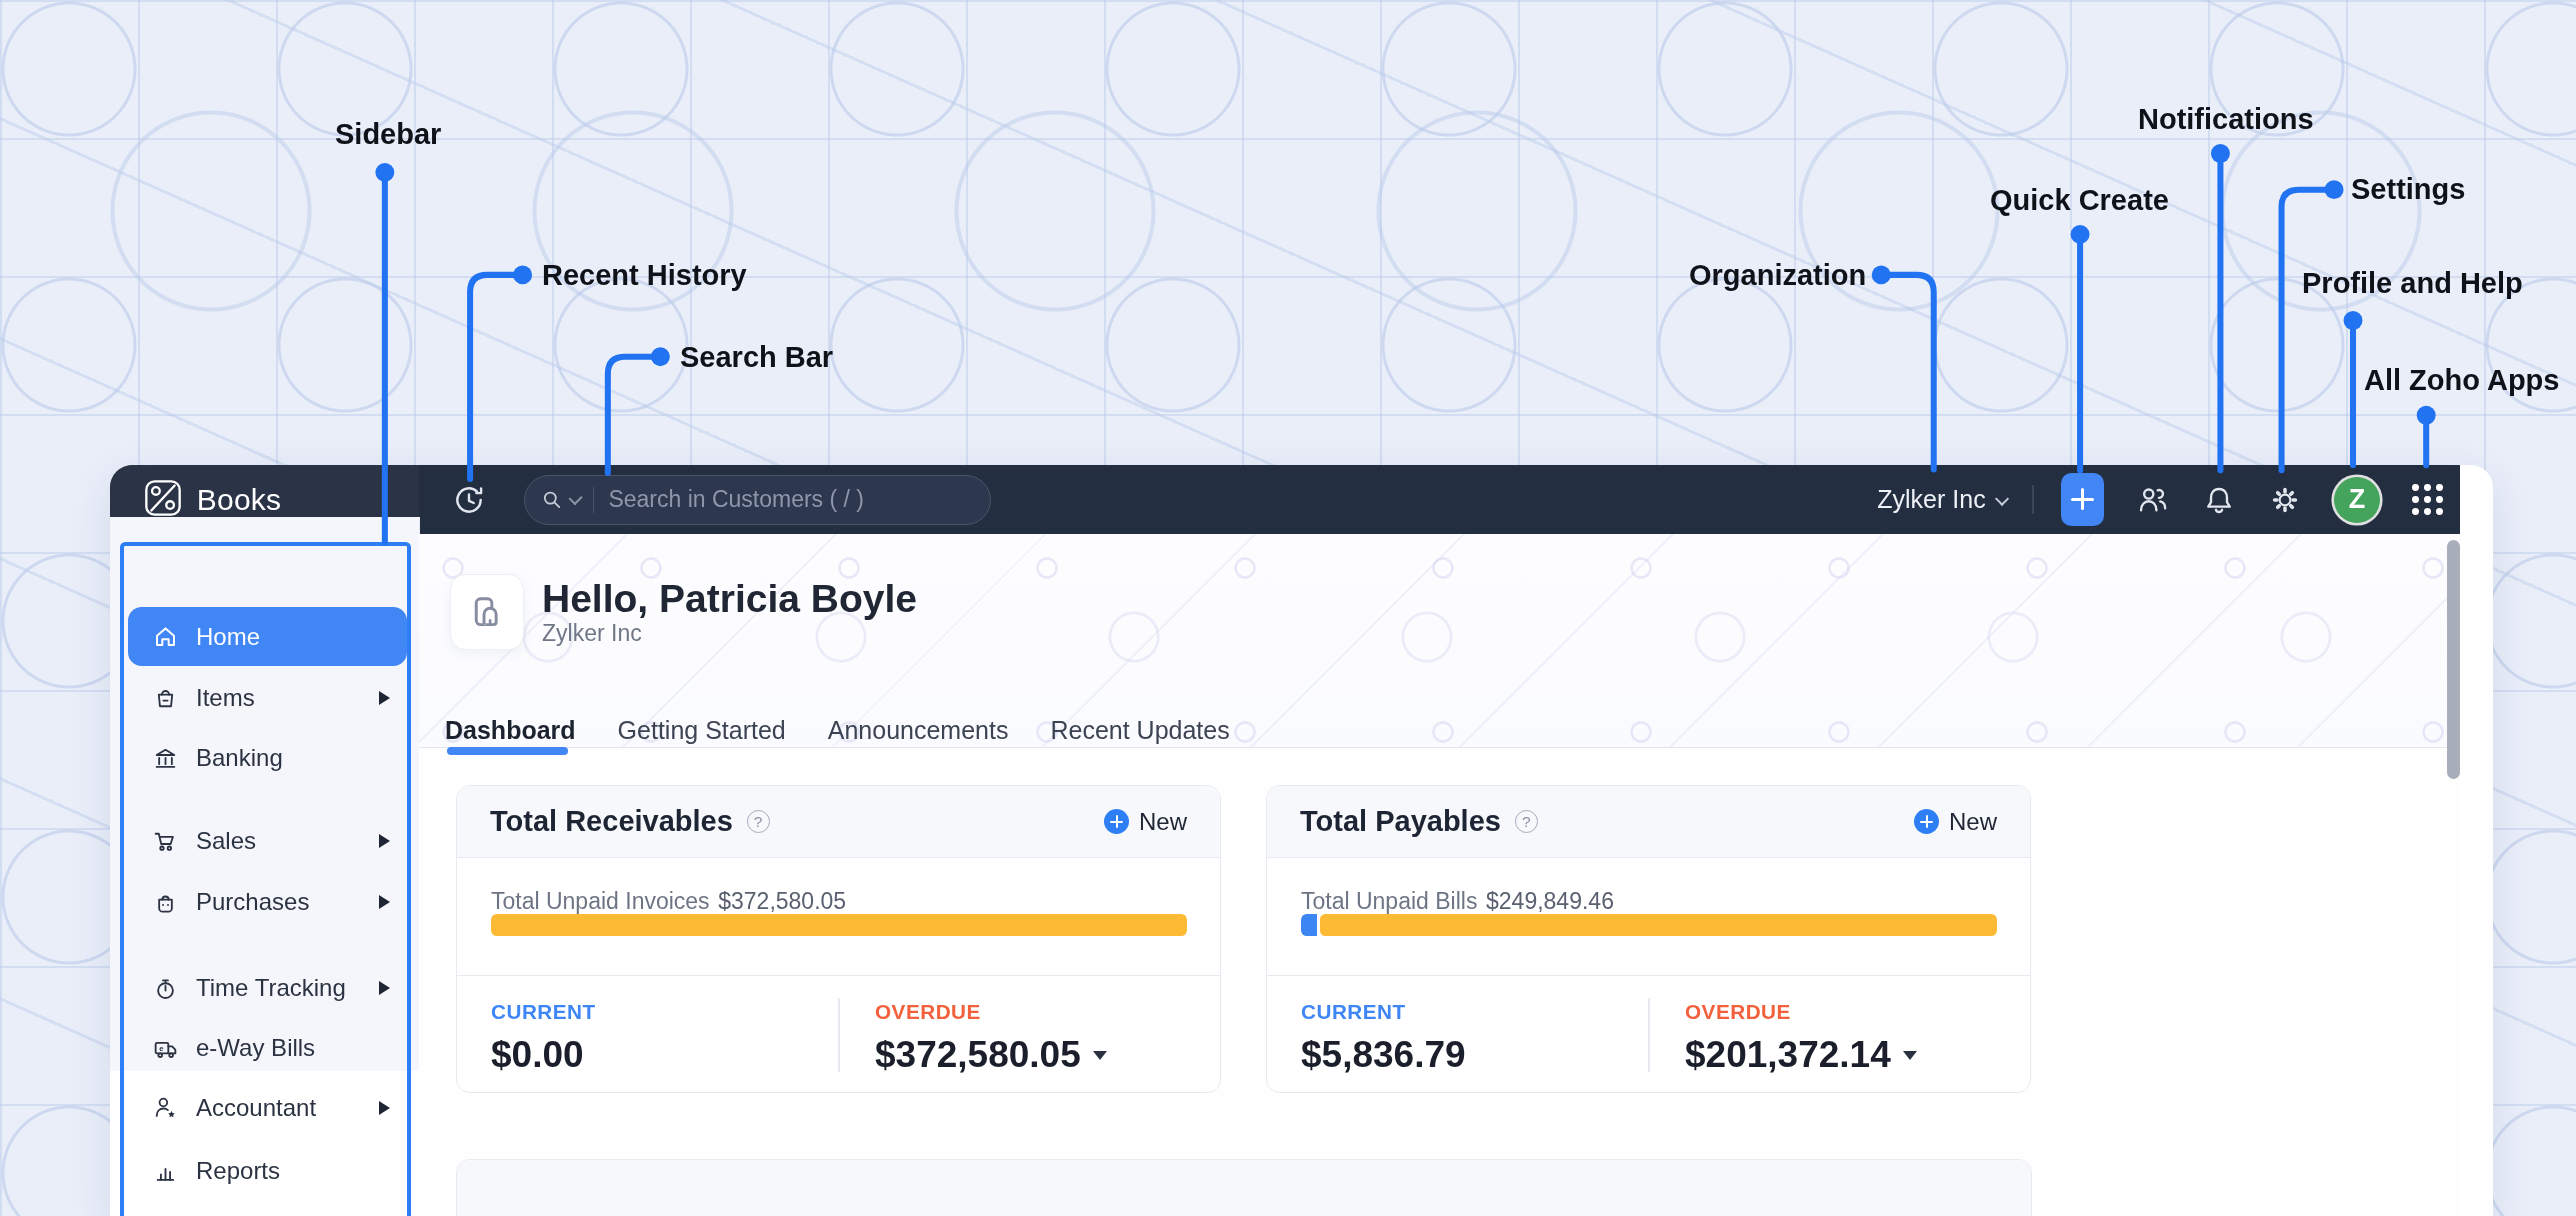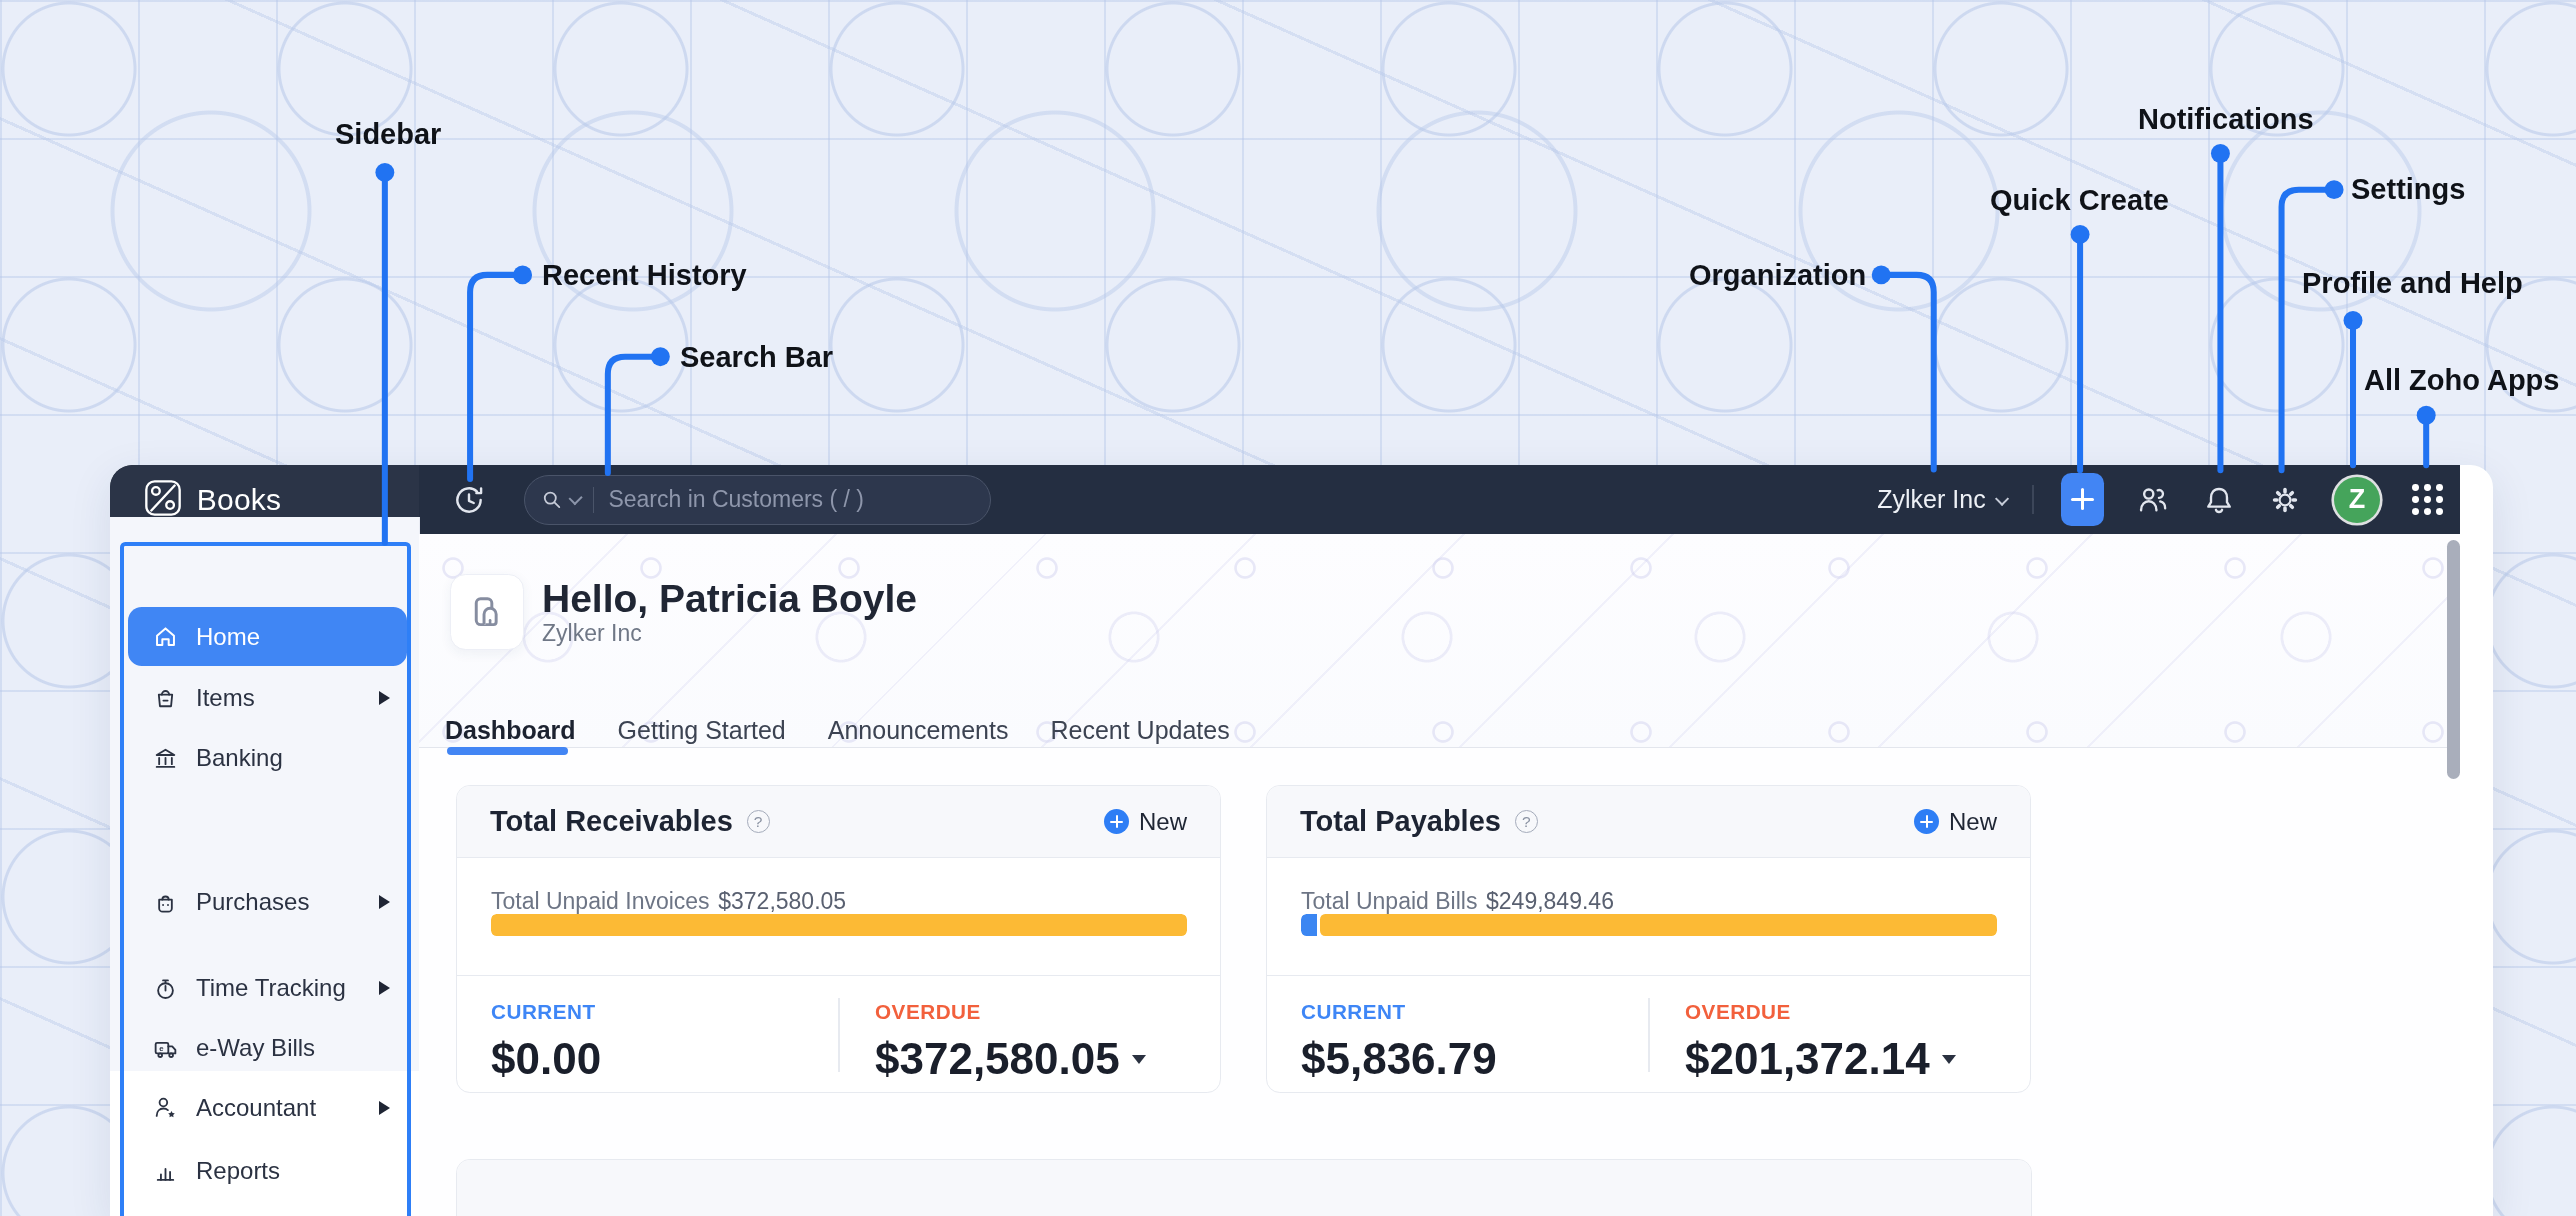--- a/index.html
+++ b/index.html
@@ -101,21 +101,21 @@
   .bar-seg{height:100%;}
   .bar-seg.blue{background:#3b86f2;border-radius:5.2px 0 0 5.2px;}
   .bar-seg.yellow{background:#fcba35;border-radius:5.2px;}
   .kpi-footer{position:absolute;left:0;top:189px;width:100%;height:119px;border-top:1.7px solid #e7eaf0;box-sizing:border-box;}
   .kpi-footer .mid{position:absolute;left:381px;top:22.4px;width:1.7px;height:74px;background:#e7eaf0;}
   .kpi-cell{position:absolute;top:0;width:344px;}
   .kpi-cell.left{left:34px;} .kpi-cell.right{left:418px;}
   .kpi-small{margin-top:24px;font-size:20.7px;font-weight:700;letter-spacing:0.5px;}
   .kpi-small.current{color:#3e86f6;}
   .kpi-small.overdue{color:#f2603c;}
-  .kpi-amount{margin-top:10.3px;font-size:44px;font-weight:700;color:#1a1f2b;display:flex;align-items:center;gap:12px;}
+  .kpi-amount{margin-top:10.3px;font-size:37px;font-weight:700;color:#1a1f2b;display:flex;align-items:center;gap:12px;}
   .caret-down{width:0;height:0;border-left:7.7px solid transparent;border-right:7.7px solid transparent;border-top:9.5px solid #2a3140;}
   
   .card.cash{left:346px;top:694px;width:1576px;height:121px;border-radius:13.8px 13.8px 0 0;}
   .cash-head{height:121px;background:#f7f8fb;display:flex;align-items:flex-end;padding:0 33px 15.5px 33px;box-sizing:border-box;gap:13.8px;}
   
   .scrollbar{position:absolute;left:2337px;top:75px;width:13px;height:239px;border-radius:6.9px;background:#a9aebb;}
   
   .ann-layer{position:absolute;inset:0;pointer-events:none;z-index:20;}
   .ann-label{position:absolute;font-size:29px;font-weight:700;color:#0f1218;line-height:34px;white-space:nowrap;}
   svg.leaders{position:absolute;inset:0;z-index:19;pointer-events:none;}
@@ -234,20 +234,29 @@
     <div class="sb-row" style="top:157px">
       <svg width="31" height="31" viewBox="0 0 44 44">
         <path d="M12.5 16.5 h19 l-1.6 16.5 h-15.8 Z" class="icon-stroke"></path>
         <path d="M16.8 16.5 a5.2 5.2 0 0 1 10.4 0" class="icon-stroke"></path>
         <path d="M19 25 h6" class="icon-stroke"></path>
       </svg>
       <span>Items</span>
       <span class="sb-caret"></span>
     </div>
 
+    <div class="sb-row" style="top:300px">
+      <svg width="31" height="31" viewBox="0 0 44 44">
+        <path d="M8 11 h4.5 l3.4 14.5 h13.3 l3.3-10 H14" class="icon-stroke"></path>
+        <circle cx="17" cy="31.5" r="2.4" class="icon-stroke"></circle>
+        <circle cx="27.5" cy="31.5" r="2.4" class="icon-stroke"></circle>
+      </svg>
+      <span>Sales</span>
+      <span class="sb-caret"></span>
+    </div>
 
     <div class="sb-row" style="top:361px">
       <svg width="31" height="31" viewBox="0 0 44 44">
         <path d="M13 18 h18 v12 a5 5 0 0 1-5 5 h-8 a5 5 0 0 1-5-5 Z" class="icon-stroke"></path>
         <path d="M17.5 18 a4.5 4.5 0 0 1 9 0" class="icon-stroke"></path>
         <path d="M18.5 25.5 h.1 M25.5 25.5 h.1" class="icon-stroke"></path>
       </svg>
       <span>Purchases</span>
       <span class="sb-caret"></span>
     </div>

